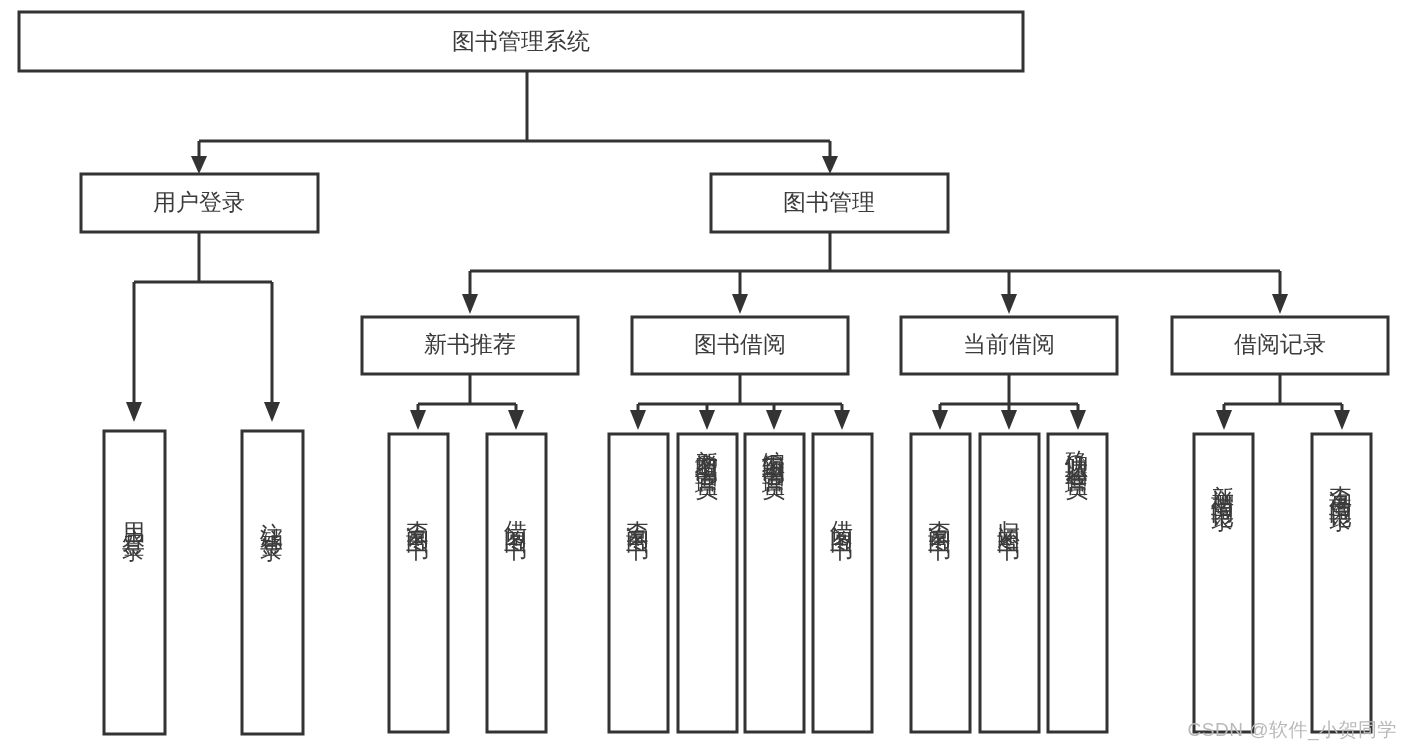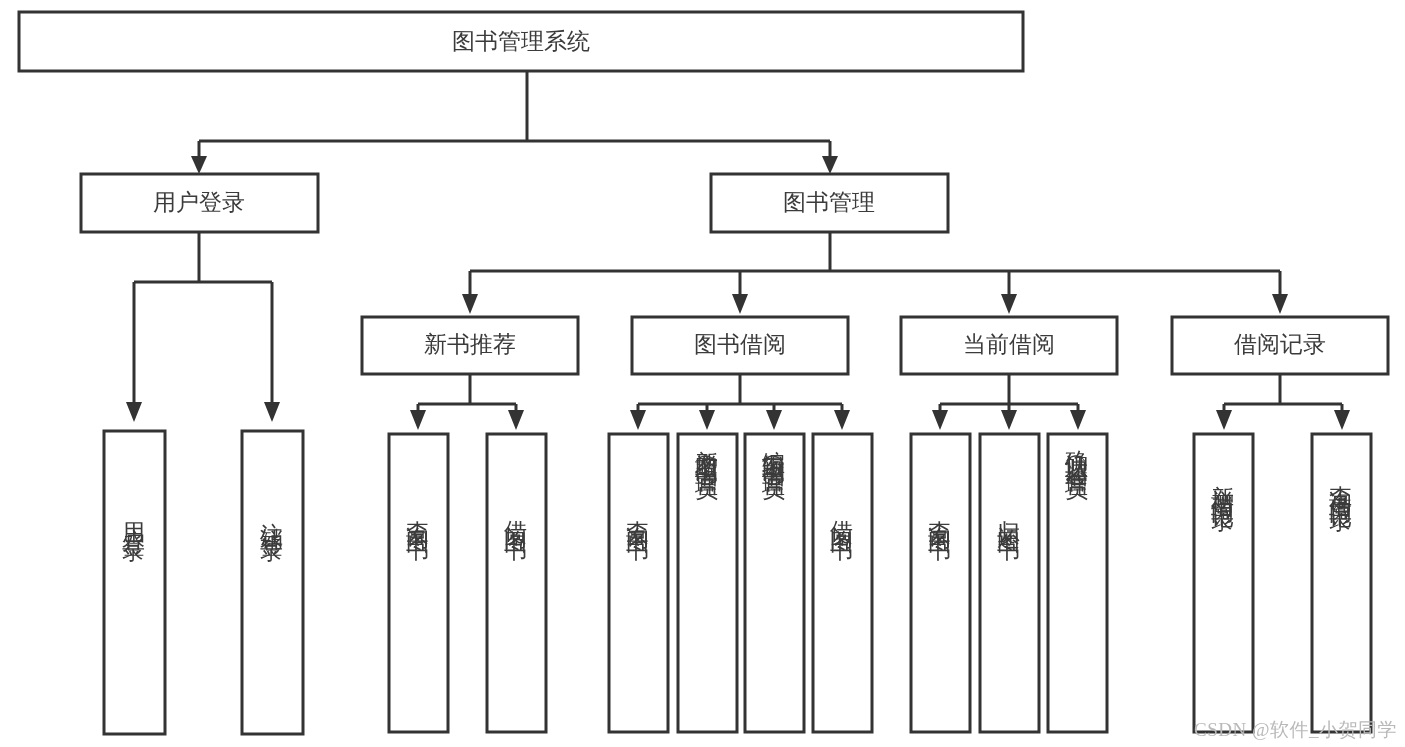--- a/index.html
+++ b/index.html
@@ -42,21 +42,21 @@
     stroke-width: 3;
     fill: none;
   }
   .arrowhead {
     fill: #333333;
   }
   .watermark {
     position: absolute;
     right: 8px;
     bottom: 4px;
-    font-family: Liberation Serif, serif;
+    font-family: Liberation Sans, sans-serif;
     font-size: 19px;
     color: #b9b9b9;
     white-space: nowrap;
     letter-spacing: 0.5px;
     pointer-events: none;
   }
 </style>
 </head>
 <body>
 

